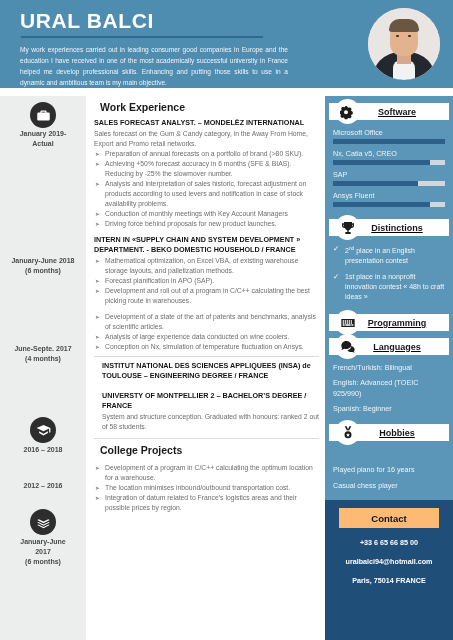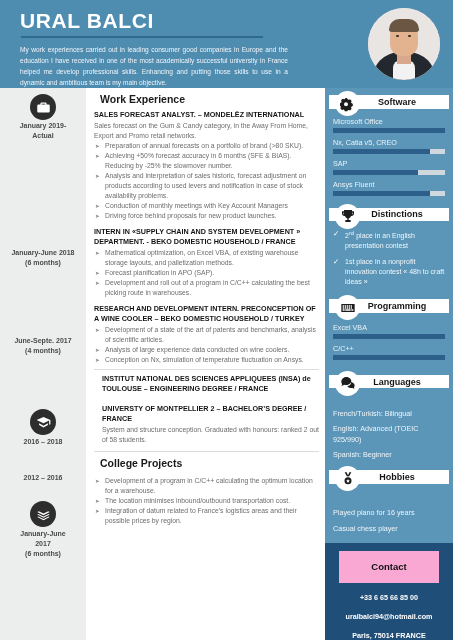--- a/index.html
+++ b/index.html
@@ -8,20 +8,21 @@
     font-family: "Liberation Sans", sans-serif;
     background: #ffffff;
     overflow: hidden;
   }
   .page {
     position: relative;
     width: 453px; height: 640px;
     background: #ffffff;
     display: flex;
     flex-direction: column;
+    gap: 8px;
   }
 
   
   .header {
     background: #4e8cb0;
     height: 88px;
     padding: 8px 14px 6px 20px;
     position: relative;
     flex: 0 0 auto;
   }
@@ -162,20 +163,21 @@
     flex-direction: column;
   }
   .side-head {
     background: #ffffff;
     height: 17px;
     margin: 0 4px;
     display: flex;
     align-items: center;
     justify-content: center;
     position: relative;
+    text-decoration: underline;
   }
   .side-head .lbl {
     font-size: 9px; font-weight: bold; color: #161616;
     padding-left: 16px;
   }
   .side-badge {
     position: absolute;
     left: 6px; top: -4px;
     width: 25px; height: 25px;
     border-radius: 50%;
@@ -206,23 +208,23 @@
   .hobby-item {
     font-size: 7.2px; color: #eff5f9; line-height: 11px; margin-bottom: 5px;
   }
   .contact-block {
     background: #1f4e79;
     flex: 1 1 auto;
     padding-top: 8px;
     position: relative;
   }
   .contact-head {
-    background: #f9a8d4;
+    background: #fdba74;
     margin: 0 14px;
-    height: 32px;
+    height: 20px;
     display: flex; align-items: center; justify-content: center;
     font-size: 9.5px; font-weight: bold; color: #111;
   }
   .contact-line {
     text-align: center;
     font-size: 7.2px; font-weight: bold; color: #ffffff;
     margin-top: 10px;
   }
   .sup { font-size: 4.8px; vertical-align: super; }
 </style>
@@ -302,21 +304,20 @@
       <div class="job" style="margin-top:4px">
         <div class="job-title">INTERN IN «SUPPLY CHAIN AND SYSTEM DEVELOPMENT » DEPARTMENT. - BEKO DOMESTIC HOUSEHOLD / FRANCE</div>
         <ul class="bullets">
           <li>Mathematical optimization, on Excel VBA, of existing warehouse storage layouts, and palletization methods.</li>
           <li>Forecast planification in APO (SAP).</li>
           <li>Development and roll out of a program in C/C++ calculating the best picking route in warehouses.</li>
         </ul>
       </div>
 
       <div class="job" style="margin-top:4px">
-        <div class="job-title">RESEARCH AND DEVELOPMENT INTERN. PRECONCEPTION  OF A WINE COOLER – BEKO DOMESTIC HOUSEHOLD / TURKEY</div>
         <ul class="bullets">
           <li>Development of a state of the art of patents and benchmarks, analysis of scientific articles.</li>
           <li>Analysis of large experience data conducted on wine coolers.</li>
           <li>Conception on Nx, simulation of temperature fluctuation on Ansys.</li>
         </ul>
       </div>
 
       <div class="sec-rule" style="margin-top:4px"></div>
 
       <div class="job indent" style="margin-top:2px">
@@ -389,40 +390,30 @@
       </div>
 
       <div class="side-head" style="margin-top:2px">
         <div class="side-badge">
           <svg viewBox="0 0 24 24">
               <path d="M2 6h20v12H2V6zm2 2v2h2V8H4zm3 0v2h2V8H7zm3 0v2h2V8h-2zm3 0v2h2V8h-2zm3 0v2h2V8h-2zM4 11v2h2v-2H4zm3 0v2h2v-2H7zm3 0v2h2v-2h-2zm3 0v2h2v-2h-2zm3 0v2h2v-2h-2zM4 14v2h3v-2H4zm4 0v2h8v-2H8zm9 0v2h3v-2h-3z"></path>
             </svg>
         </div>
         <div class="lbl">Programming</div>
       </div>
-      <div class="side-body" style="padding-top:7px">
-        <div class="skill-label">Excel VBA</div>
-        <div class="bar">
-            <i style="width:100%"></i>
-          </div>
-        <div class="skill-label">C/C++</div>
-        <div class="bar">
-            <i style="width:100%"></i>
-          </div>
-      </div>
 
       <div class="side-head" style="margin-top:7px">
         <div class="side-badge">
           <svg viewBox="0 0 24 24">
               <path d="M9 3c4.4 0 8 2.7 8 6s-3.6 6-8 6c-.9 0-1.8-.1-2.6-.3L2 17l1.3-3.1C2.5 12.9 2 11.5 2 10c0-3.3 3.1-7 7-7zm7.5 7.6c3 .5 5.5 2.5 5.5 5 0 1-.4 2-1.1 2.8l.9 2.2-3.3-1.2c-.6.1-1.2.2-1.8.2-2.5 0-4.7-1.1-5.7-2.8 3.1-.5 5.6-2.6 5.6-5.2v-1z"></path>
             </svg>
         </div>
         <div class="lbl">Languages</div>
       </div>
-      <div class="side-body" style="padding-top:20px">
+      <div class="side-body" style="padding-top:7px">
         <div class="lang-item">French/Turkish: Bilingual</div>
         <div class="lang-item">English: Advanced (TOEIC 925/990)</div>
         <div class="lang-item">Spanish: Beginner</div>
       </div>
 
       <div class="side-head" style="margin-top:2px">
         <div class="side-badge">
           <svg viewBox="0 0 24 24">
               <path d="M7 2h3l2.2 5.3-1.6 1.5L7 2zm10 0-3.6 6.8-1.6-1.5L14 2h3zM12 9.5a5.25 5.25 0 1 1 0 10.5 5.25 5.25 0 0 1 0-10.5zm0 2.4-.9 1.9-2 .3 1.5 1.4-.4 2 1.8-1 1.8 1-.4-2 1.5-1.4-2-.3-.9-1.9z"></path>
             </svg>

